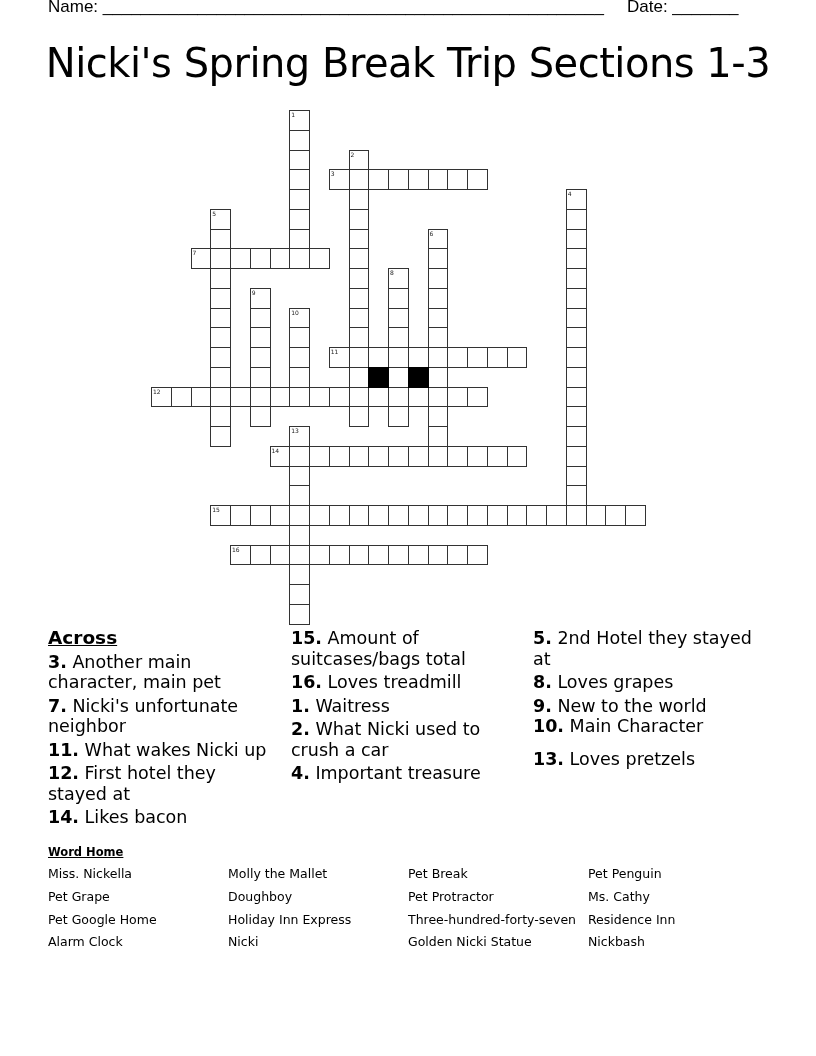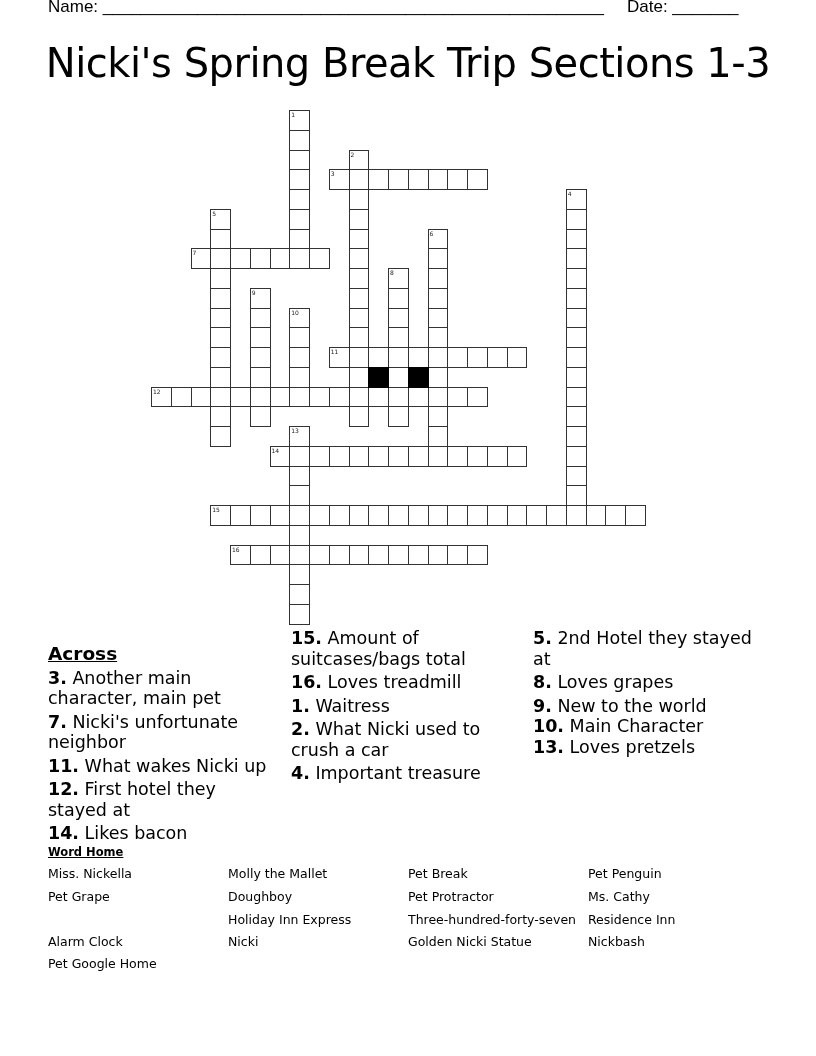--- a/index.html
+++ b/index.html
@@ -8,21 +8,21 @@
   .hdr-date { position:absolute; top:-3px; left:627px; font-family:"Liberation Sans", sans-serif; font-size:17px; white-space:pre; }
   .title { position:absolute; top:40px; left:0; width:816px; text-align:center; font-family:"DejaVu Sans", sans-serif; font-size:40px; letter-spacing:-0.5px; }
   #grid { position:absolute; left:0; top:0; width:816px; height:640px; }
   .cell { position:absolute; box-sizing:border-box; width:20.75px; height:20.75px; border:1px solid #333; background:#fff; }
   .cell.black { background:#000; border-color:#000; }
   .num { position:absolute; top:0px; left:1px; font-family:"DejaVu Sans", sans-serif; font-size:6px; line-height:7px; color:#222; }
   .clues { position:absolute; top:628px; font-family:"DejaVu Sans", sans-serif; font-size:17.5px; line-height:20.5px; }
   .clue { margin-bottom:3px; }
   .clue b { font-weight:bold;text-align:center; }
   .sec-h { text-decoration:underline; font-weight:bold; font-size:18.5px; margin-bottom:3px; }
-  .col1 { left:48px; width:230px;margin-top:16px; }
+  .col1 { left:48px; width:230px; }
   .col2 { left:291px; width:230px; }
   .col3 { left:533px; width:230px; }
   .wb-title { position:absolute; left:48px; top:845px; font-family:"DejaVu Sans", sans-serif; font-size:11.5px; font-weight:bold; text-decoration:underline; }
   .wb { position:absolute; font-family:"DejaVu Sans", sans-serif; font-size:12.5px; }
 </style>
 </head>
 <body>
 
 <div class="hdr">Name: _____________________________________________________</div>
 <div class="hdr-date">Date: _______</div>
@@ -246,29 +246,29 @@
   <div class="clue"><b>16.</b><span> Loves treadmill</span></div>
   <div class="clue"><b>1.</b><span> Waitress</span></div>
   <div class="clue"><b>2.</b><span> What Nicki used to crush a car</span></div>
   <div class="clue"><b>4.</b><span> Important treasure</span></div>
 </div>
 
 <div class="clues col3">
   <div class="clue"><b>5.</b><span> 2nd Hotel they stayed at</span></div>
   <div class="clue"><b>8.</b><span> Loves grapes</span></div>
   <div class="clue" style="margin-bottom:0"><b>9.</b><span> New to the world</span></div>
-  <div class="clue" style="margin-bottom:0"><b>10.</b><span> Main Character</span></div>
+  <div class="clue" style="margin-bottom:12px"><b>10.</b><span> Main Character</span></div>
   <div class="clue"><b>13.</b><span> Loves pretzels</span></div>
 </div>
 
 <div class="wb-title">Word Home</div>
 
 <div class="wb" style="left:48px;top:866px;">Miss. Nickella</div>
 <div class="wb" style="left:48px;top:889px;">Pet Grape</div>
-<div class="wb" style="left:48px;top:912px;margin-top:44px;">Pet Google Home</div>
+<div class="wb" style="left:48px;top:912px;">Pet Google Home</div>
 <div class="wb" style="left:48px;top:934px;">Alarm Clock</div>
 
 <div class="wb" style="left:228px;top:866px;">Molly the Mallet</div>
 <div class="wb" style="left:228px;top:889px;">Doughboy</div>
 <div class="wb" style="left:228px;top:912px;">Holiday Inn Express</div>
 <div class="wb" style="left:228px;top:934px;">Nicki</div>
 
 <div class="wb" style="left:408px;top:866px;">Pet Break</div>
 <div class="wb" style="left:408px;top:889px;">Pet Protractor</div>
 <div class="wb" style="left:408px;top:912px;">Three-hundred-forty-seven</div>

